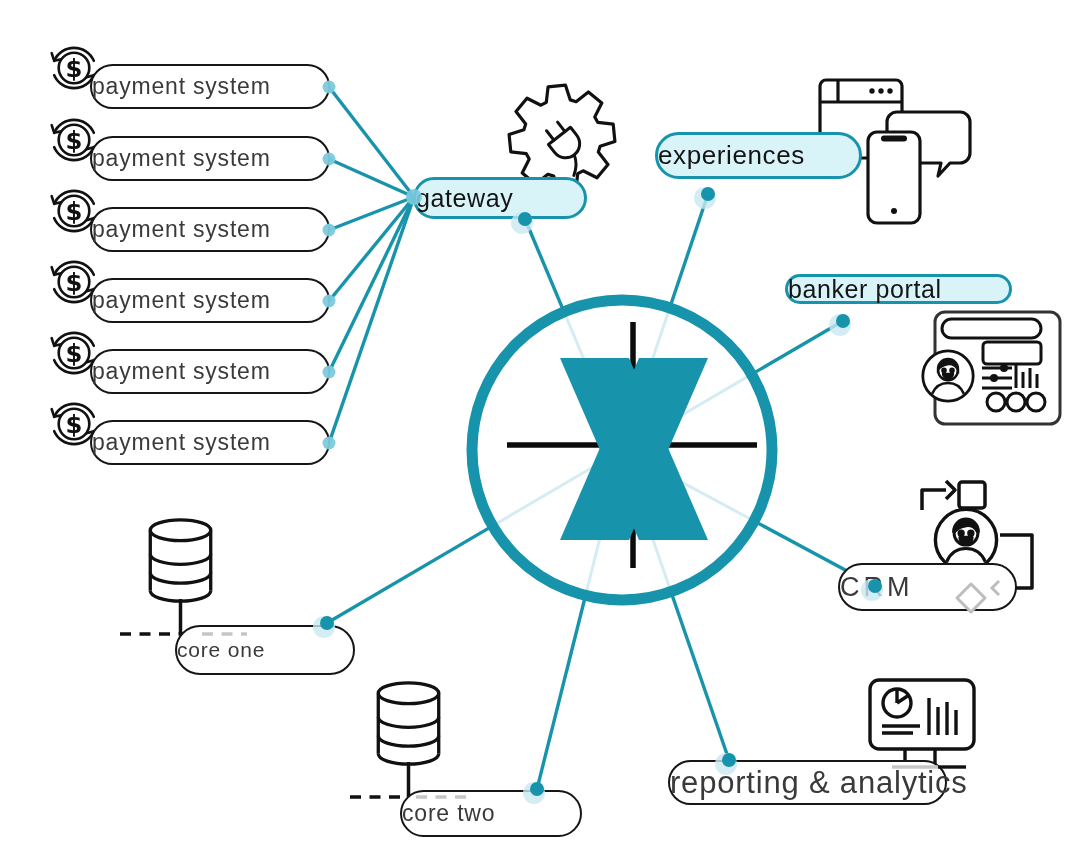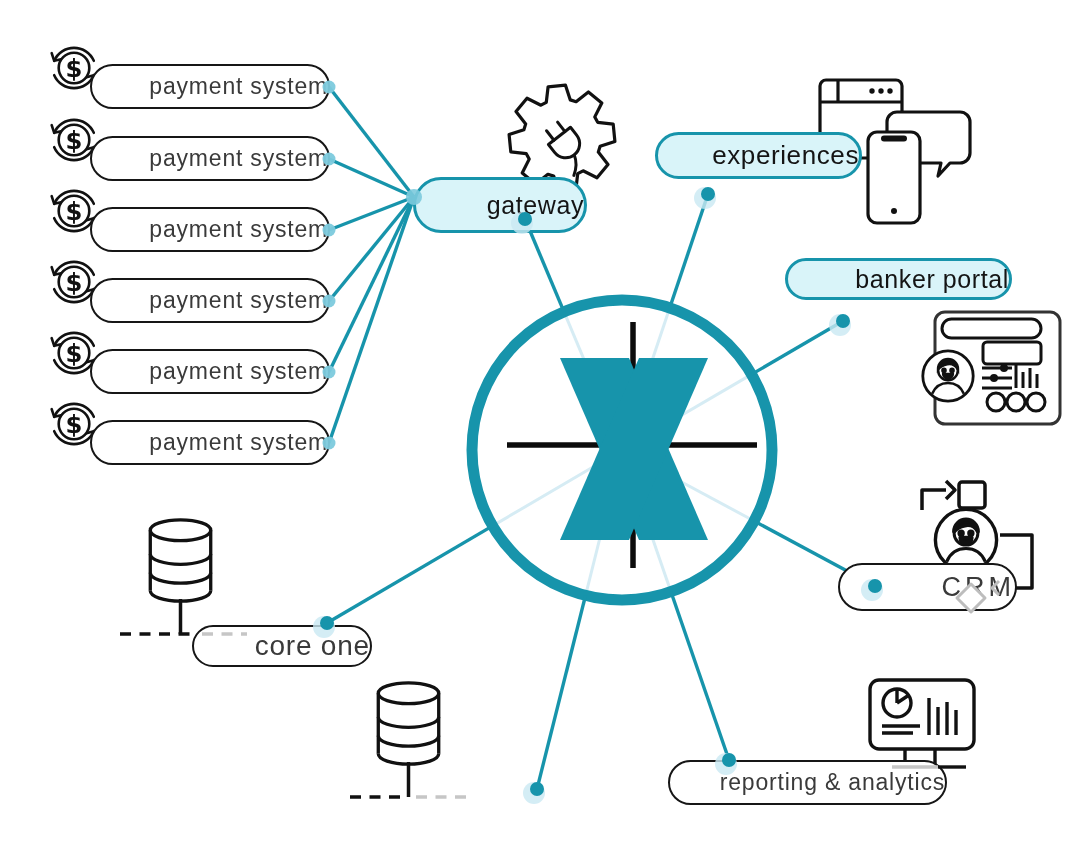--- a/index.html
+++ b/index.html
@@ -2,21 +2,21 @@
 <html><head>
 <meta charset="utf-8">
 <style>
   html,body{margin:0;padding:0;background:#fff;}
   .stage{position:relative;width:1073px;height:864px;background:#fff;overflow:hidden;
          font-family:"Liberation Sans",sans-serif;}
   .stage svg.layer{position:absolute;left:0;top:0;pointer-events:none;}
   #bg{z-index:1;}
   #overlay{z-index:3;}
   .pill{position:absolute;box-sizing:border-box;background:#fff;border:2.5px solid #161616;
-        border-radius:40px;display:flex;align-items:center;justify-content:flex-end;
+        border-radius:40px;display:flex;align-items:center;justify-content:flex-start;
         color:#3a3a3a;letter-spacing:0.8px;z-index:2;white-space:nowrap;}
   .pill.hl{background:#d9f4f9;border:3.2px solid #1794ab;color:#141414;font-weight:500;letter-spacing:0.6px;}
 </style>
 </head>
 <body>
 
 <div class="stage">
 
   <svg id="bg" class="layer" width="1073" height="864" viewBox="0 0 1073 864">
     <defs>
@@ -162,38 +162,41 @@
   <div class="pill" style="left:90px;top:278px;width:240px;height:45px;font-size:23px">
       <span>payment system</span>
     </div>
   <div class="pill" style="left:90px;top:349px;width:240px;height:45px;font-size:23px">
       <span>payment system</span>
     </div>
   <div class="pill" style="left:90px;top:420px;width:240px;height:45px;font-size:23px">
       <span>payment system</span>
     </div>
 
-  <div class="pill hl" style="left:413px;top:177px;width:174px;height:56px;font-size:25px">
+  <div class="pill hl" style="left:413px;top:177px;width:174px;height:42px;font-size:25px">
       <span>gateway</span>
     </div>
   <div class="pill hl" style="left:655px;top:132px;width:207px;height:47px;font-size:26px">
       <span>experiences</span>
     </div>
-  <div class="pill hl" style="left:785px;top:258px;width:227px;height:42px;font-size:25px">
+  <div class="pill hl" style="left:785px;top:274px;width:227px;height:30px;font-size:25px">
       <span>banker portal</span>
     </div>
 
   <div class="pill" style="left:838px;top:563px;width:179px;height:48px;font-size:27px;letter-spacing:4px">
       <span>CRM</span>
     </div>
-  <div class="pill" style="left:668px;top:760px;width:279px;height:45px;font-size:23px">
+  <div class="pill" style="left:668px;top:760px;width:279px;height:45px;font-size:31px">
       <span>reporting &amp; analytics</span>
     </div>
-  <div class="pill" style="left:192px;top:625px;width:180px;height:42px;font-size:28px">
+  <div class="pill" style="left:175px;top:625px;width:180px;height:50px;font-size:21px">
       <span>core one</span>
+    </div>
+  <div class="pill" style="left:400px;top:790px;width:182px;height:47px;font-size:23px">
+      <span>core two</span>
     </div>
 
   <svg id="overlay" class="layer" width="1073" height="864" viewBox="0 0 1073 864">
     <line x1="202" y1="634" x2="247" y2="634" stroke="#c6c6c6" stroke-width="3.4" stroke-dasharray="11 8.5"></line>
     <line x1="416" y1="797" x2="470" y2="797" stroke="#c6c6c6" stroke-width="3.4" stroke-dasharray="11 8.5"></line>
     <line x1="892" y1="767" x2="938" y2="767" stroke="#c6c6c6" stroke-width="3.4"></line>
     <line x1="938" y1="767" x2="966" y2="767" stroke="#111" stroke-width="3.4"></line>
     <path d="M 971,584 L 985,598 L 971,612 L 957,598 Z" fill="#fff" stroke="#bdbdbd" stroke-width="3" stroke-linejoin="round"></path>
     <path d="M 999,581 L 992,588 L 999,595" fill="none" stroke="#bdbdbd" stroke-width="3"></path>
     <g id="g-dots">

